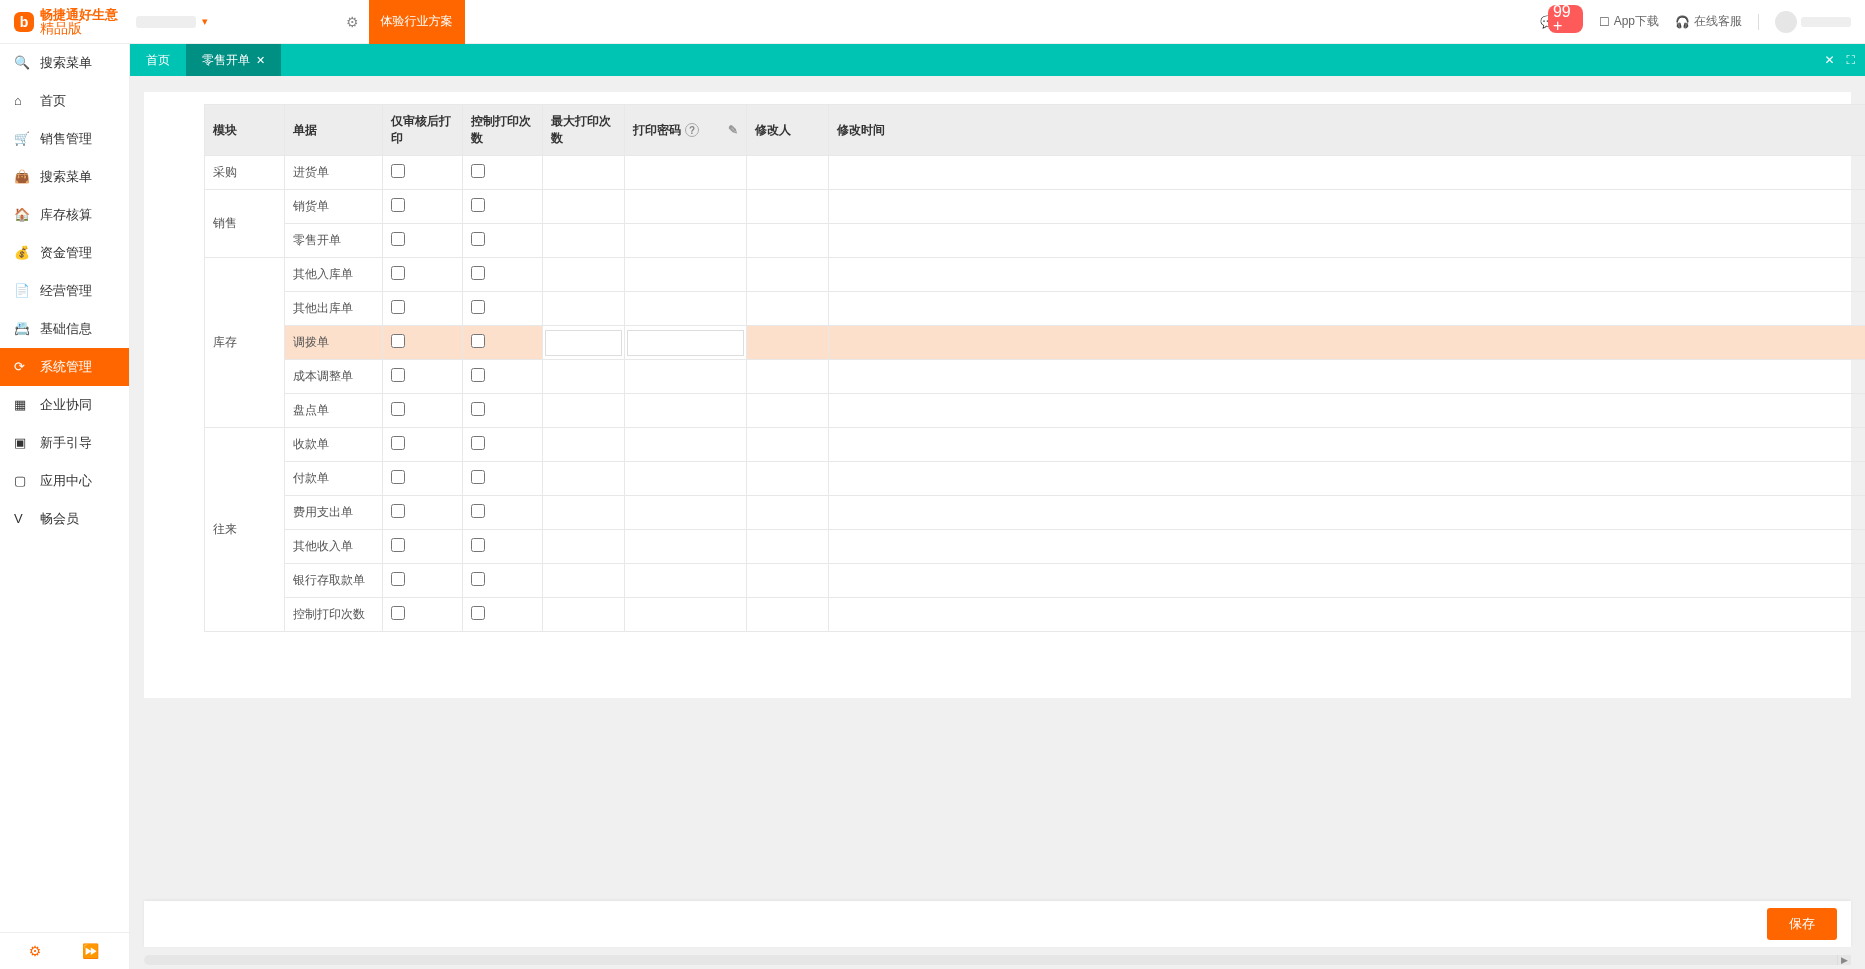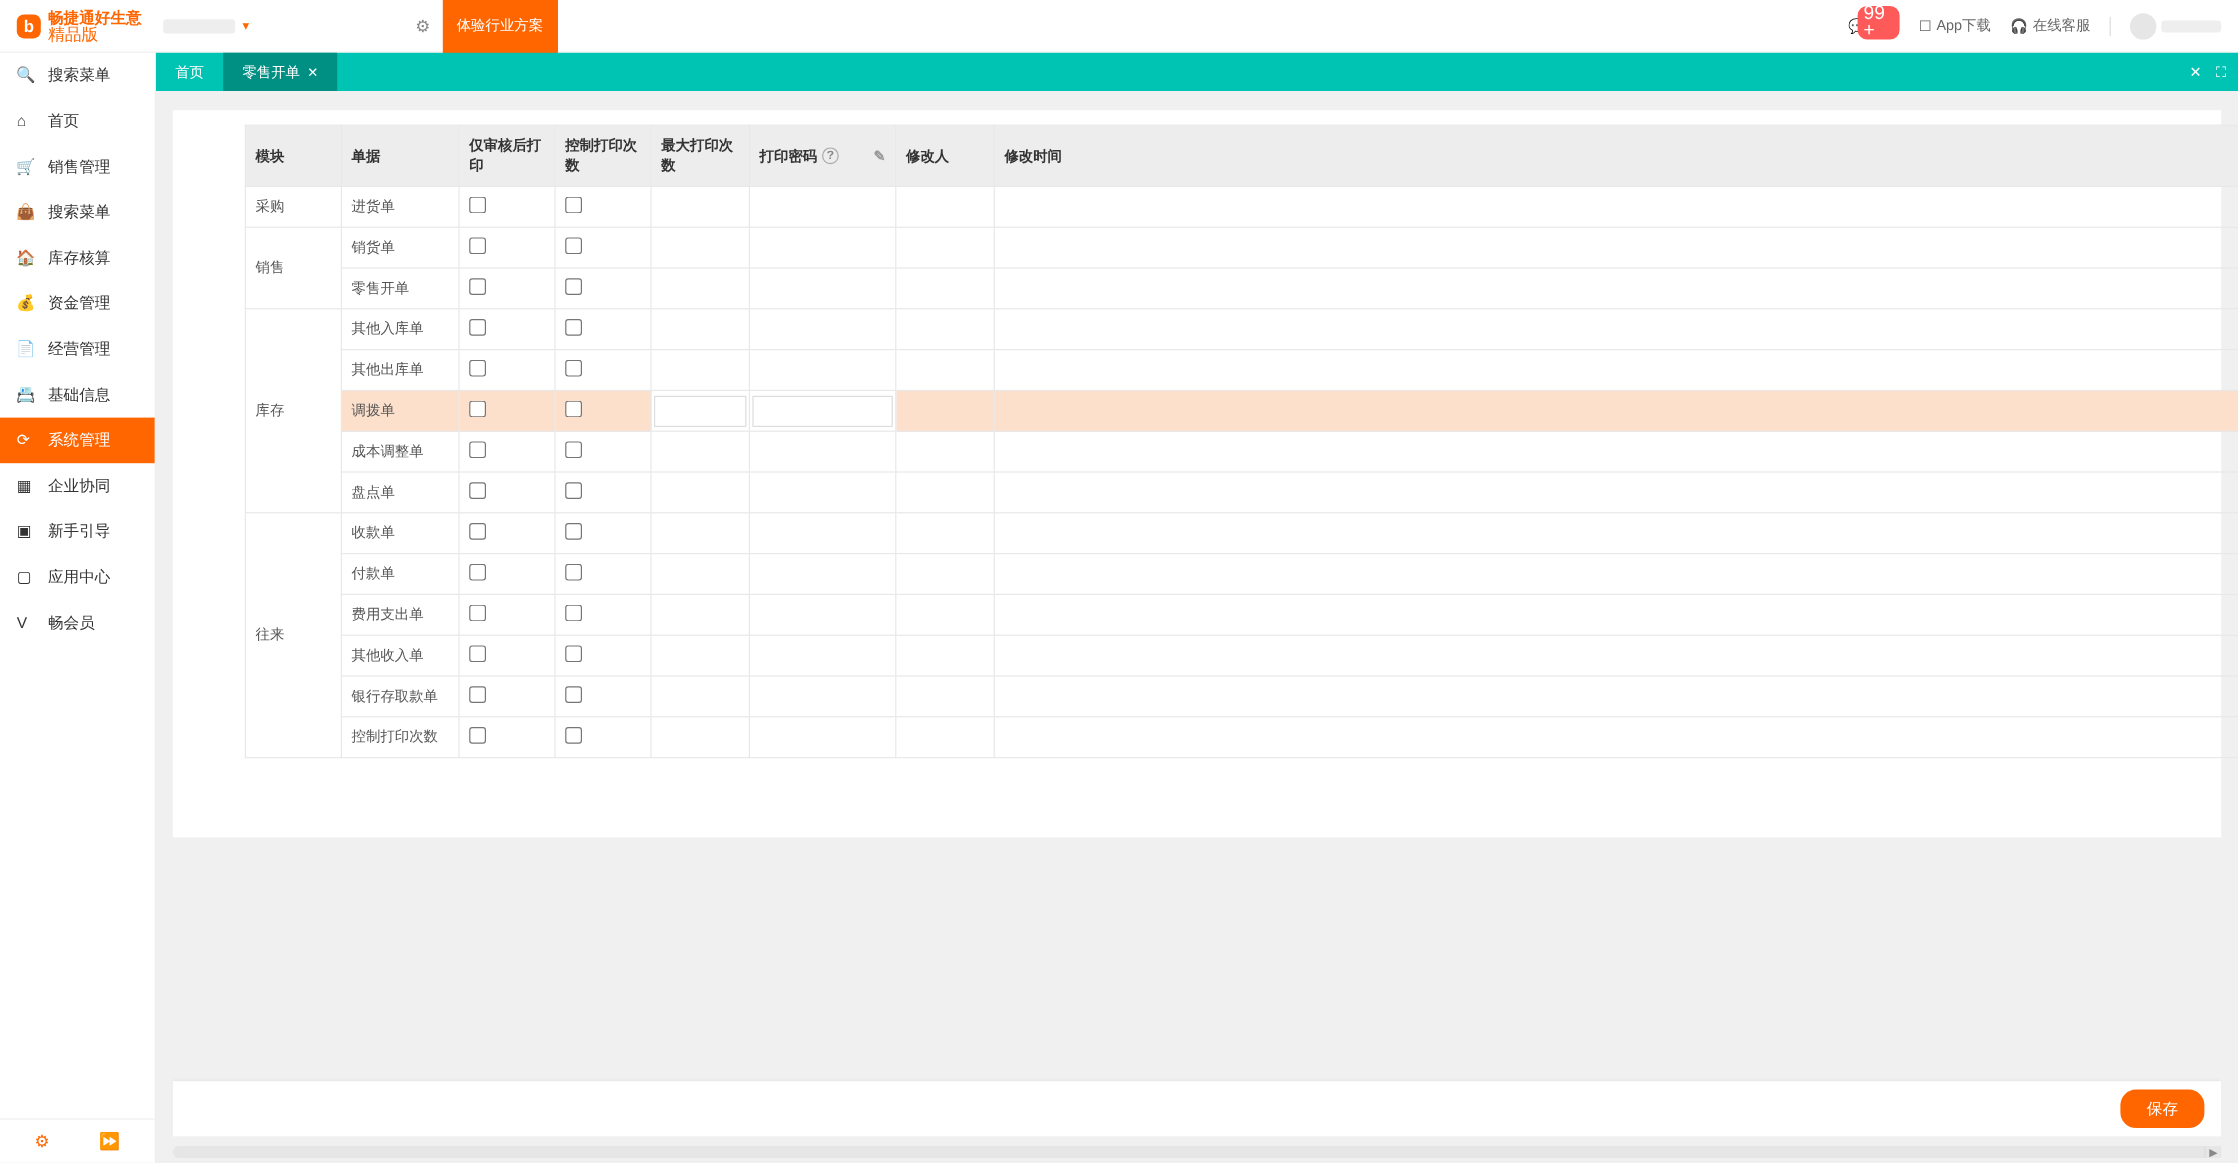--- a/index.html
+++ b/index.html
@@ -69,21 +69,21 @@
 .col-pwd { width: 122px; }
 .col-modby { width: 82px; }
 .col-modtime { width: auto; }
 .th-pwd-inner { display:flex; align-items:center; justify-content:space-between; gap:4px; }
 .help-circle { display:inline-flex; align-items:center; justify-content:center; width:14px; height:14px; border:1px solid #aaa; border-radius:50%; font-size:10px; color:#888; }
 .edit-ic { color:#999; cursor:pointer; }
 input[type=checkbox] { width:14px; height:14px; cursor:pointer; }
 
 
 .footer { height: 46px; background:#fff; margin: 8px 14px 8px 14px; display:flex; align-items:center; justify-content:flex-end; padding: 0 14px; box-shadow: 0 -1px 3px rgba(0,0,0,0.06); }
-.btn-save { background:#f60; color:#fff; border:none; border-radius:13px; padding: 7px 22px; font-size:13px; cursor:pointer; }
+.btn-save { background:#f60; color:#fff; border:none; border-radius:3px; padding: 7px 22px; font-size:13px; cursor:pointer; }
 
 
 .hscroll { height: 10px; margin: 0 14px 4px 14px; background:#f0f0f0; position:relative; }
 .hscroll-track { position:absolute; inset:0; background:#e6e6e6; border-radius:5px; }
 .hscroll-right-btn { position:absolute; right:0; top:0; bottom:0; width:14px; background:#e6e6e6; border-left:1px solid #ddd; display:flex; align-items:center; justify-content:center; font-size:9px; color:#888; }
 
 .td-module { vertical-align: top; padding-top: 10px; }
 </style>
 </head>
 <body>

